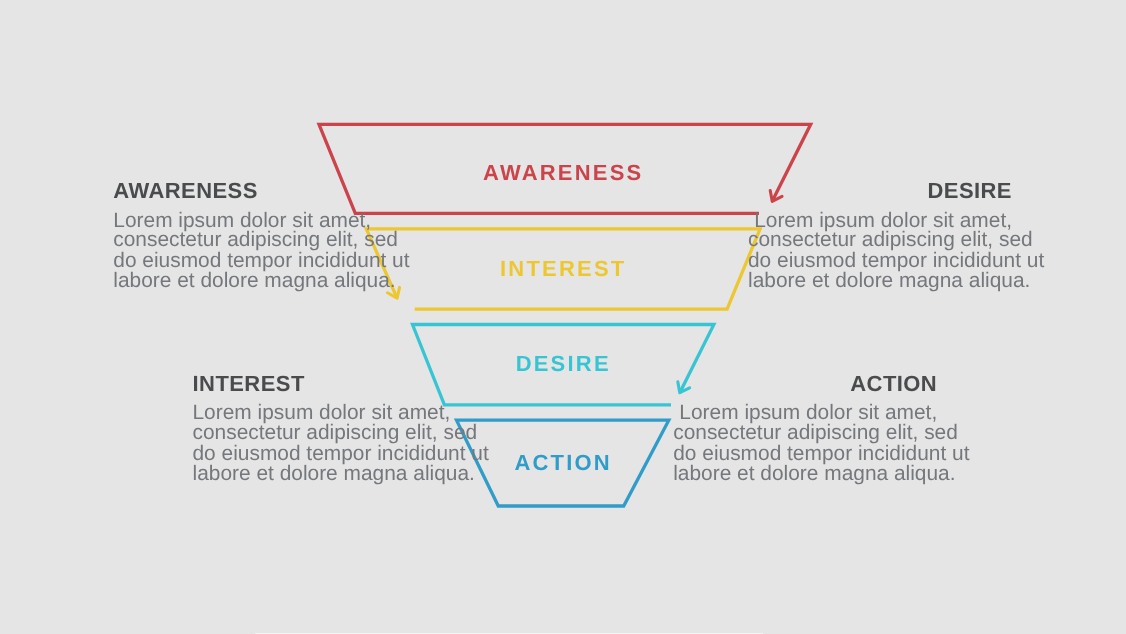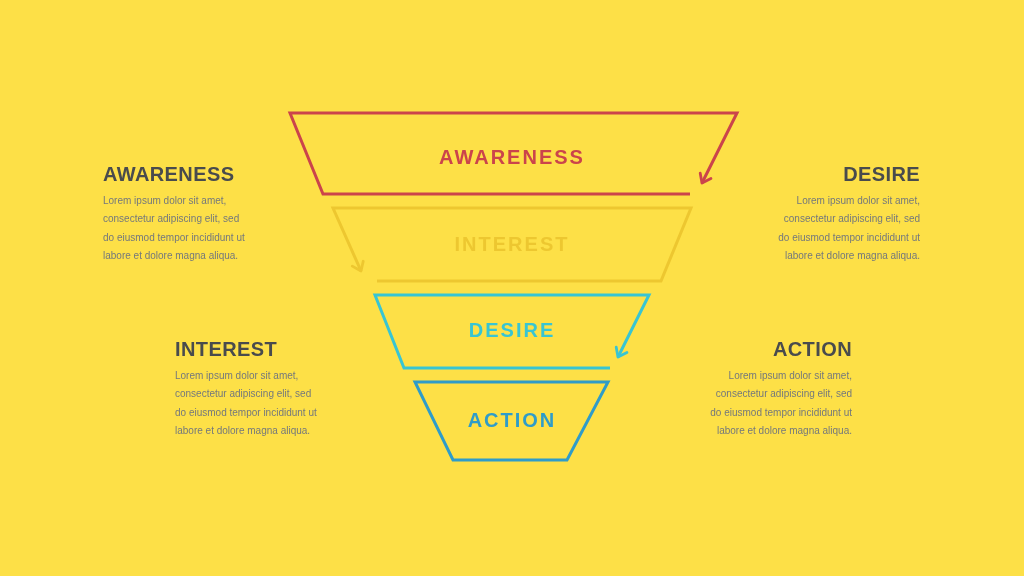--- a/index.html
+++ b/index.html
@@ -1,19 +1,19 @@
 <!DOCTYPE html>
 <html><head>
 <meta charset="utf-8">
 <style>
   html,body{margin:0;padding:0;background:#ffffff;}
   .stage{
     position:relative;
     width:1024px;height:576px;
-    background:#fde047;
+    background:#e5e5e5;
     overflow:hidden;
     font-family:"Liberation Sans", sans-serif;
   }
   .funnel-svg{position:absolute;left:0;top:0;width:1024px;height:576px;}
   .seg{fill:none;stroke-width:3;stroke-linejoin:miter;}
   .seg-label{
     font-family:"Liberation Sans", sans-serif;
     font-weight:bold;
     font-size:20px;
     letter-spacing:2px;
@@ -23,21 +23,21 @@
   .ann.tl{left:103px;top:163px;text-align:left;}
   .ann.tr{right:104px;top:163px;text-align:right;}
   .ann.bl{left:175px;top:338px;text-align:left;}
   .ann.br{right:172px;top:338px;text-align:right;}
   .ann-title{
     font-size:20px;
     font-weight:bold;
     letter-spacing:0.4px;
     margin:0 0 6px 0;
   }
-  .ann-body{font-size:10px;line-height:18.4px;}
+  .ann-body{font-size:19px;line-height:18.4px;}
   .ann-body div{white-space:nowrap;}
 </style>
 </head>
 <body>
 
 <div class="stage">
 
   <svg class="funnel-svg" viewBox="0 0 1024 576" aria-hidden="true">
     <defs>
         <marker id="arrow-0" markerUnits="userSpaceOnUse" markerWidth="20" markerHeight="20" viewBox="0 0 20 20" refX="10" refY="10" orient="auto">

